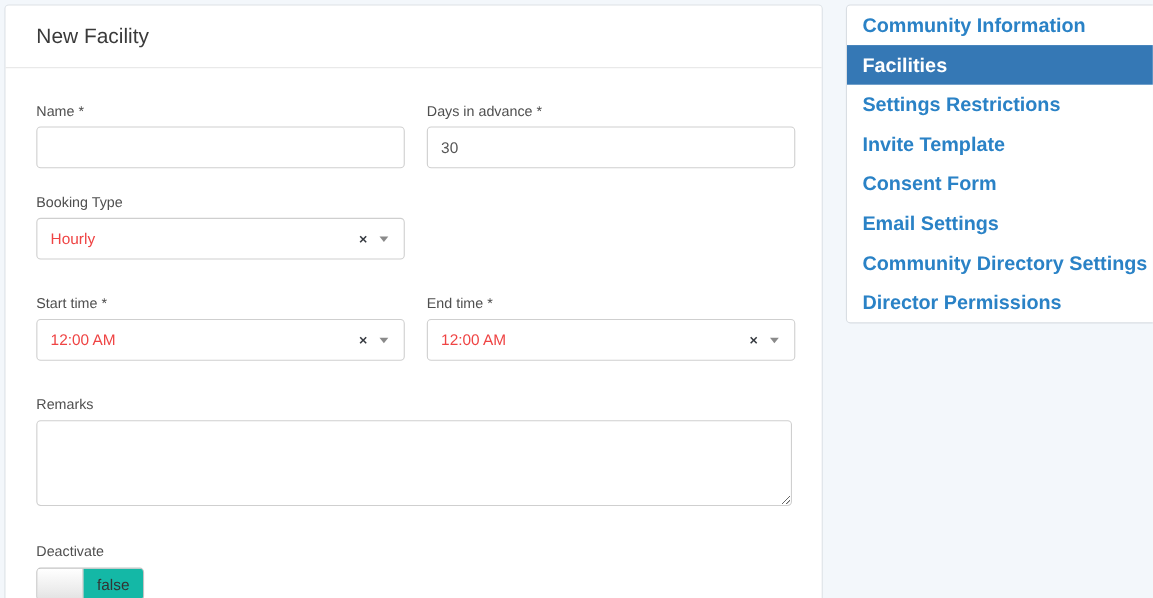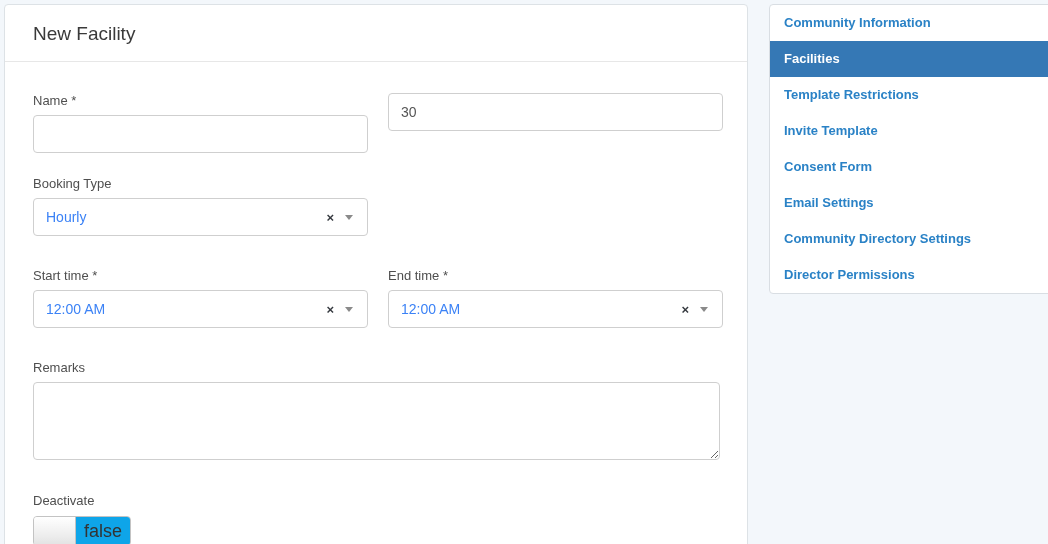--- a/index.html
+++ b/index.html
@@ -62,21 +62,21 @@
     width: 100%; height: 38px;
     border: 1px solid #cfcfcf;
     border-radius: 4px;
     background: #fff;
     padding: 0 12px;
     cursor: pointer;
   }
   .combo-value {
     flex: 1;
     font-size: 14px;
-    color: #3b82f6;
+    color: #ef4444;
     white-space: nowrap; overflow: hidden;
   }
   .combo-clear {
     font-size: 13px;
     font-weight: bold;
     color: #35393f;
     line-height: 1;
     margin-right: 11px;
     cursor: pointer;
   }
@@ -113,41 +113,41 @@
     background: #f0f0f0;
   }
   .toggle-handle {
     width: 42px; height: 100%;
     background: linear-gradient(to bottom, #ffffff 0%, #ececec 70%, #e2e2e2 100%);
     border-right: 1px solid #c3c3c3;
   }
   .toggle-label {
     flex: 1;
     display: flex; align-items: center; justify-content: center;
-    font-size: 18px;
+    font-size: 14px;
     color: #333;
-    background: #0ea5e9;
+    background: #14b8a6;
   }
 
   
   .sidebar {
     position: absolute;
     left: 769px; top: 4px;
     width: 281px;
     background: #ffffff;
     border: 1px solid #d9dee3;
     border-radius: 4px 0 0 4px;
     overflow: hidden;
   }
   .sidebar ul { list-style: none; }
   .sidebar-item {
     height: 36px;
     line-height: 36px;
     padding: 0 14px;
-    font-size: 13px;
+    font-size: 18px;
     font-weight: bold;
     color: #2a82c6;
     cursor: pointer;
     white-space: nowrap;
   }
   .sidebar-item.selected {
     background: #3578b5;
     color: #ffffff;
   }
 </style>
@@ -162,20 +162,21 @@
     </div>
 
     <div class="panel-body">
 
       <div class="form-row mb-23">
         <div class="col">
           <label class="field-label">Name *</label>
           <input class="text-input" type="text" value="" style="">
         </div>
         <div class="col">
+          <label class="field-label">Days in advance *</label>
           <input class="text-input" type="text" value="30" style="">
         </div>
       </div>
 
       <div class="form-row mb-32">
         <div class="col">
           <label class="field-label">Booking Type</label>
           <div class="combo">
             <span class="combo-value">Hourly</span>
             <span class="combo-clear">×</span>
@@ -216,21 +217,21 @@
         </div>
       </div>
 
     </div>
   </div>
 
   <div class="sidebar">
     <ul>
       <li class="sidebar-item">Community Information</li>
       <li class="sidebar-item selected">Facilities</li>
-      <li class="sidebar-item">Template Restrictions</li>
+      <li class="sidebar-item">Settings Restrictions</li>
       <li class="sidebar-item">Invite Template</li>
       <li class="sidebar-item">Consent Form</li>
       <li class="sidebar-item">Email Settings</li>
       <li class="sidebar-item">Community Directory Settings</li>
       <li class="sidebar-item">Director Permissions</li>
     </ul>
   </div>
 
 </div>
 

